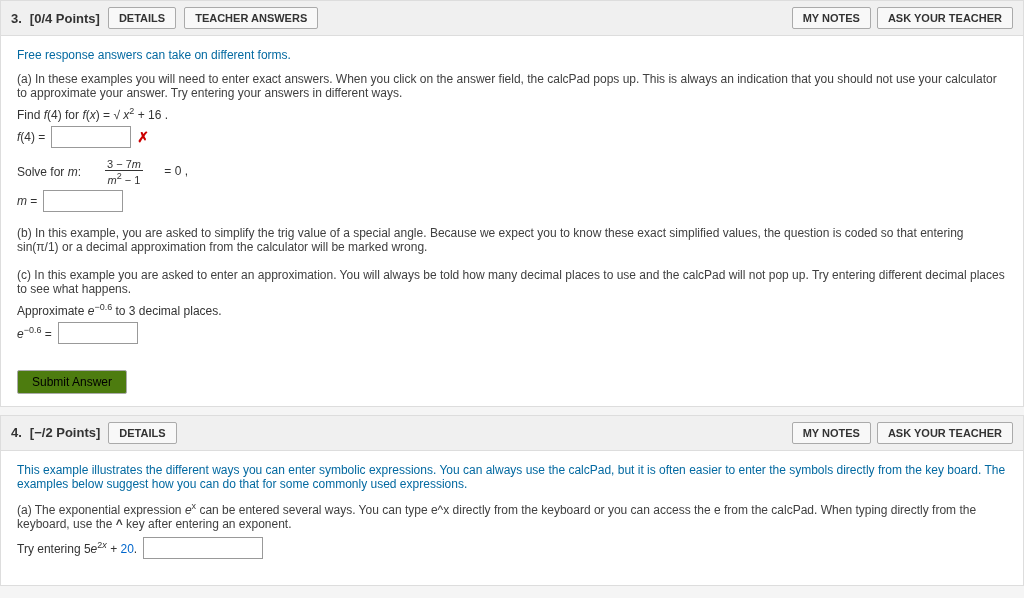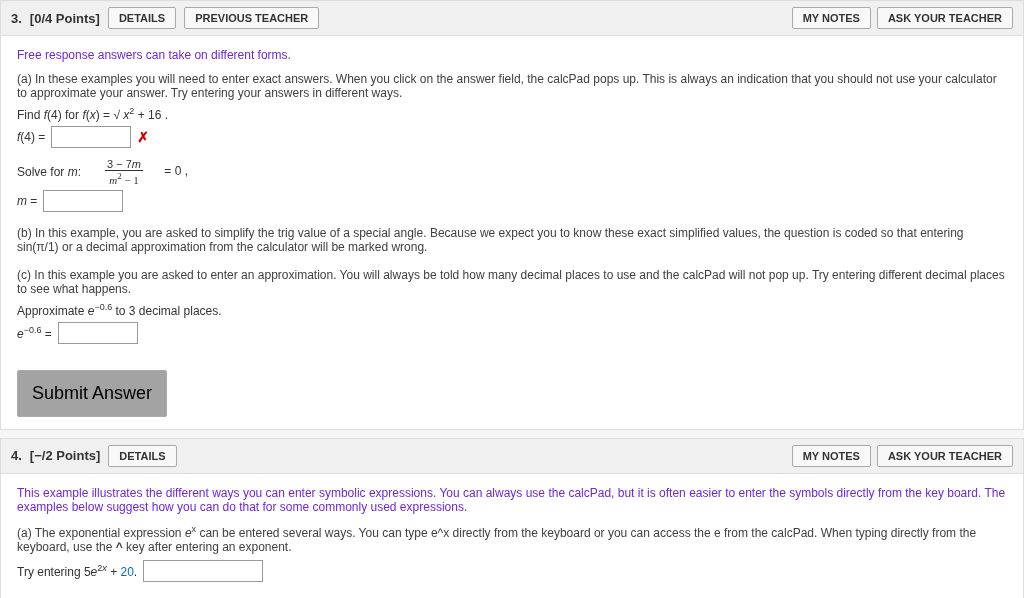--- a/index.html
+++ b/index.html
@@ -45,21 +45,21 @@
     .section-header-right {
       display: flex;
       gap: 6px;
       align-items: flex-end;
     }
     .section-content {
       padding: 12px 16px;
     }
     .intro-text {
       font-size: 12px;
-      color: #6d28d9;
+      color: #0369a1;
       margin-bottom: 10px;
     }
     .part {
       margin-bottom: 14px;
     }
     .part-label {
       font-size: 12px;
       color: #404040;
       margin-bottom: 6px;
     }
@@ -99,44 +99,43 @@
       font-size: 11px;
       vertical-align: middle;
       margin: 0 18px;
     }
     .fraction .numerator {
       border-bottom: 1px solid #333;
       padding: 0 2px;
     }
     .fraction .denominator {
       padding: 0 2px;
-      font-family: Liberation Serif, serif;
     }
     .submit-btn {
       margin-top: 12px;
-      padding: 12px 14px;
-      font-size: 18px;
+      padding: 4px 14px;
+      font-size: 12px;
       cursor: pointer;
       border: 1px solid #aaa;
-      background: #a3a3a3;
+      background: #4d7c0f;
       border-radius: 2px;
     }
     sup { font-size: 9px; }
     .accent-blue { color: #0066cc; }
   </style>
 </head>
 <body>
 
 <div class="section">
   <div class="section-header">
     <div class="section-header-left">
       <span class="section-title">3.</span>
       <span class="section-title">[0/4 Points]</span>
       <button class="btn">DETAILS</button>
-      <button class="btn">PREVIOUS TEACHER</button>
+      <button class="btn">TEACHER ANSWERS</button>
     </div>
     <div class="section-header-right">
       <button class="btn">MY NOTES</button>
       <button class="btn">ASK YOUR TEACHER</button>
     </div>
   </div>
   <div class="section-content">
     <p class="intro-text">Free response answers can take on different forms.</p>
 
     <div class="part">

